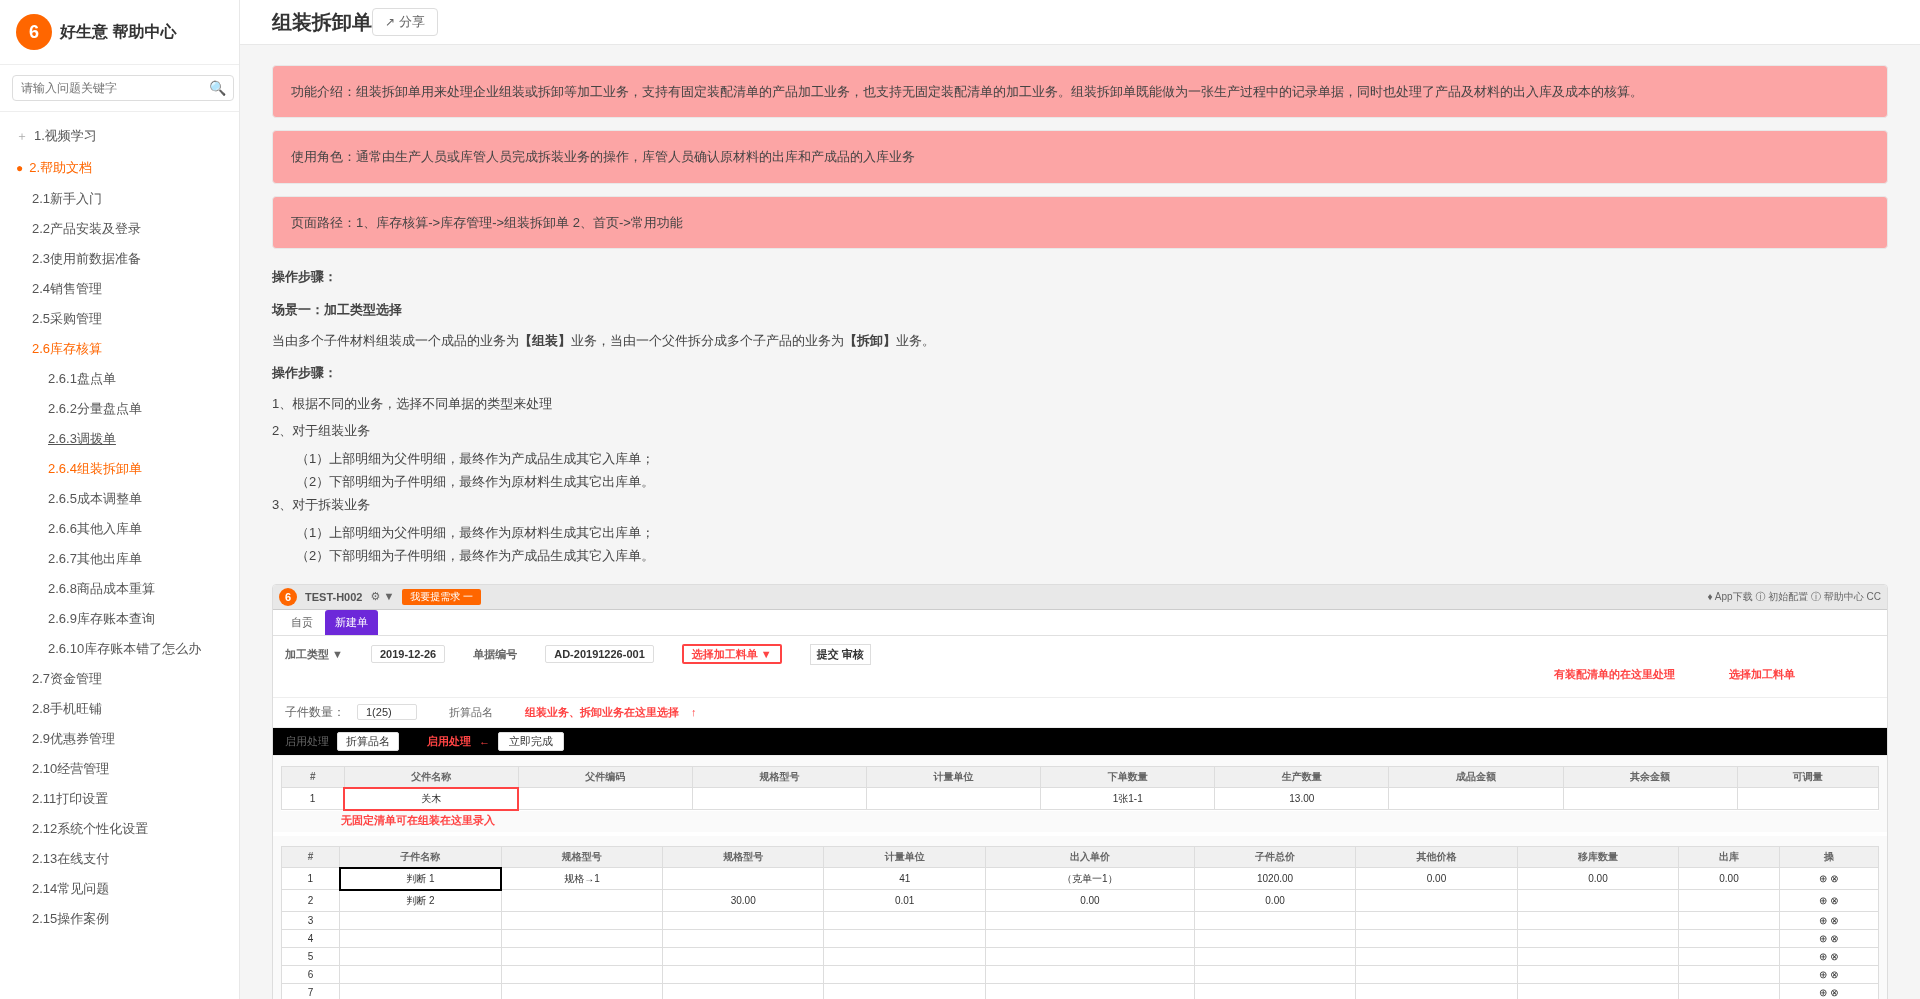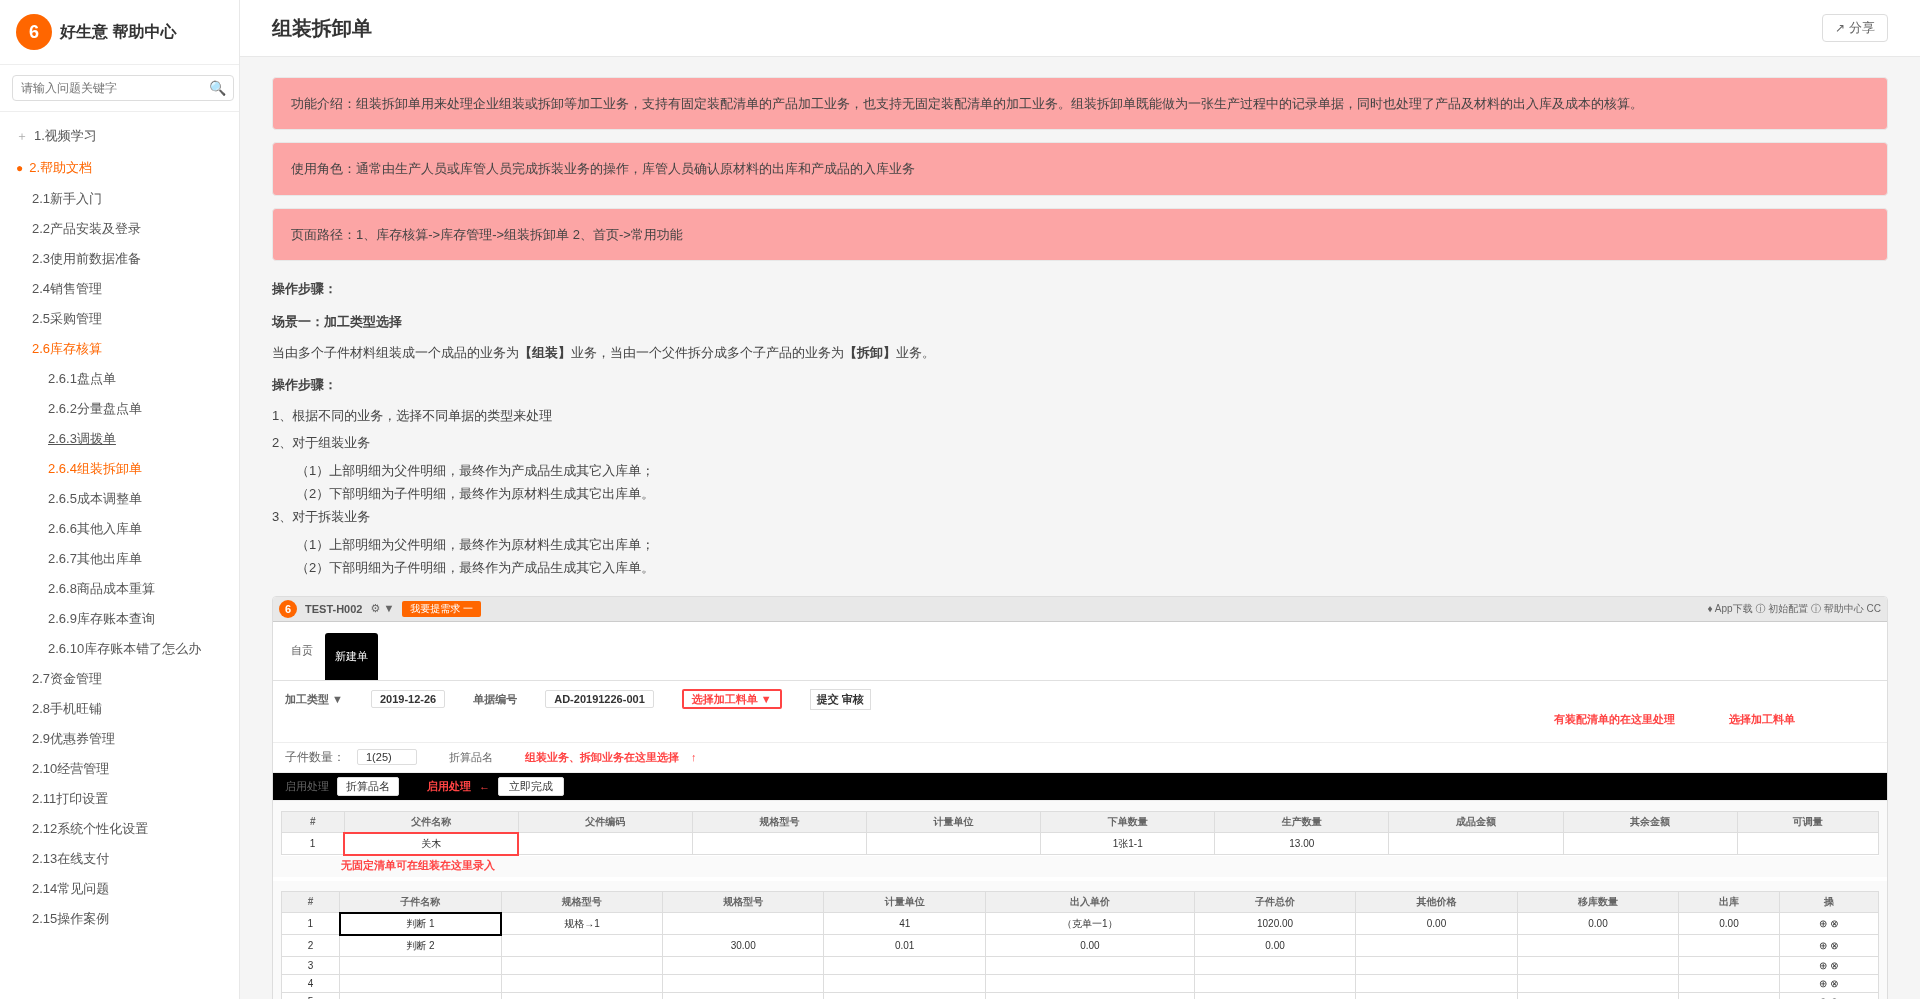--- a/index.html
+++ b/index.html
@@ -91,25 +91,24 @@
     
     .main {
       flex: 1;
       display: flex;
       flex-direction: column;
       overflow: hidden;
       background: #f5f5f5;
     }
     .main-header {
       background: #fff;
-      padding: 14px 32px;
+      padding: 8px 32px;
       border-bottom: 1px solid #e8e8e8;
       display: flex;
       align-items: center;
-      justify-content: space-between;
     }
     .main-title {
       font-size: 20px;
       font-weight: bold;
       color: #333;
     }
     .share-btn {
       display: flex;
       align-items: center;
       gap: 4px;
@@ -329,21 +328,21 @@
           <span style="background:#f60;border-radius:50%;width:18px;height:18px;display:inline-flex;align-items:center;justify-content:center;color:#fff;font-size:11px;font-weight:bold;">6</span>
           <span style="font-weight:bold;color:#555;">TEST-H002</span>
           <span style="color:#666;">⚙ ▼</span>
           <span style="background:#f60;color:#fff;padding:1px 8px;border-radius:2px;font-size:10px;">我要提需求 一</span>
         </div>
         <span style="color:#666;font-size:10px;">♦ App下载  ⓘ 初始配置  ⓘ 帮助中心  CC</span>
       </div>
 
       <div style="display:flex;background:#fff;border-bottom:1px solid #e0e0e0;padding:0 8px;align-items:center;gap:2px;">
         <div style="padding:5px 10px;font-size:11px;color:#666;">自贡</div>
-        <div style="padding:16px 10px;font-size:11px;background:#000000;color:#fff;border-radius:3px 3px 0 0;cursor:pointer;margin-top:11px;">新建单</div>
+        <div style="padding:5px 10px;font-size:11px;background:#6d28d9;color:#fff;border-radius:3px 3px 0 0;cursor:pointer;">新建单</div>
       </div>
 
       <div style="background:#fff;padding:8px 12px;border-bottom:1px solid #eee;">
         <div style="display:flex;align-items:center;gap:28px;flex-wrap:wrap;font-weight:bold;">
           <span style="font-size:11px;color:#666;">加工类型 ▼</span>
           <span style="border:1px solid #ddd;border-radius:2px;padding:2px 8px;font-size:11px;background:#fff;">
             <span>2019-12-26</span>
           </span>
           <span style="font-size:11px;color:#666;">单据编号</span>
           <span style="border:1px solid #ddd;border-radius:2px;padding:2px 8px;font-size:11px;background:#fff;">

